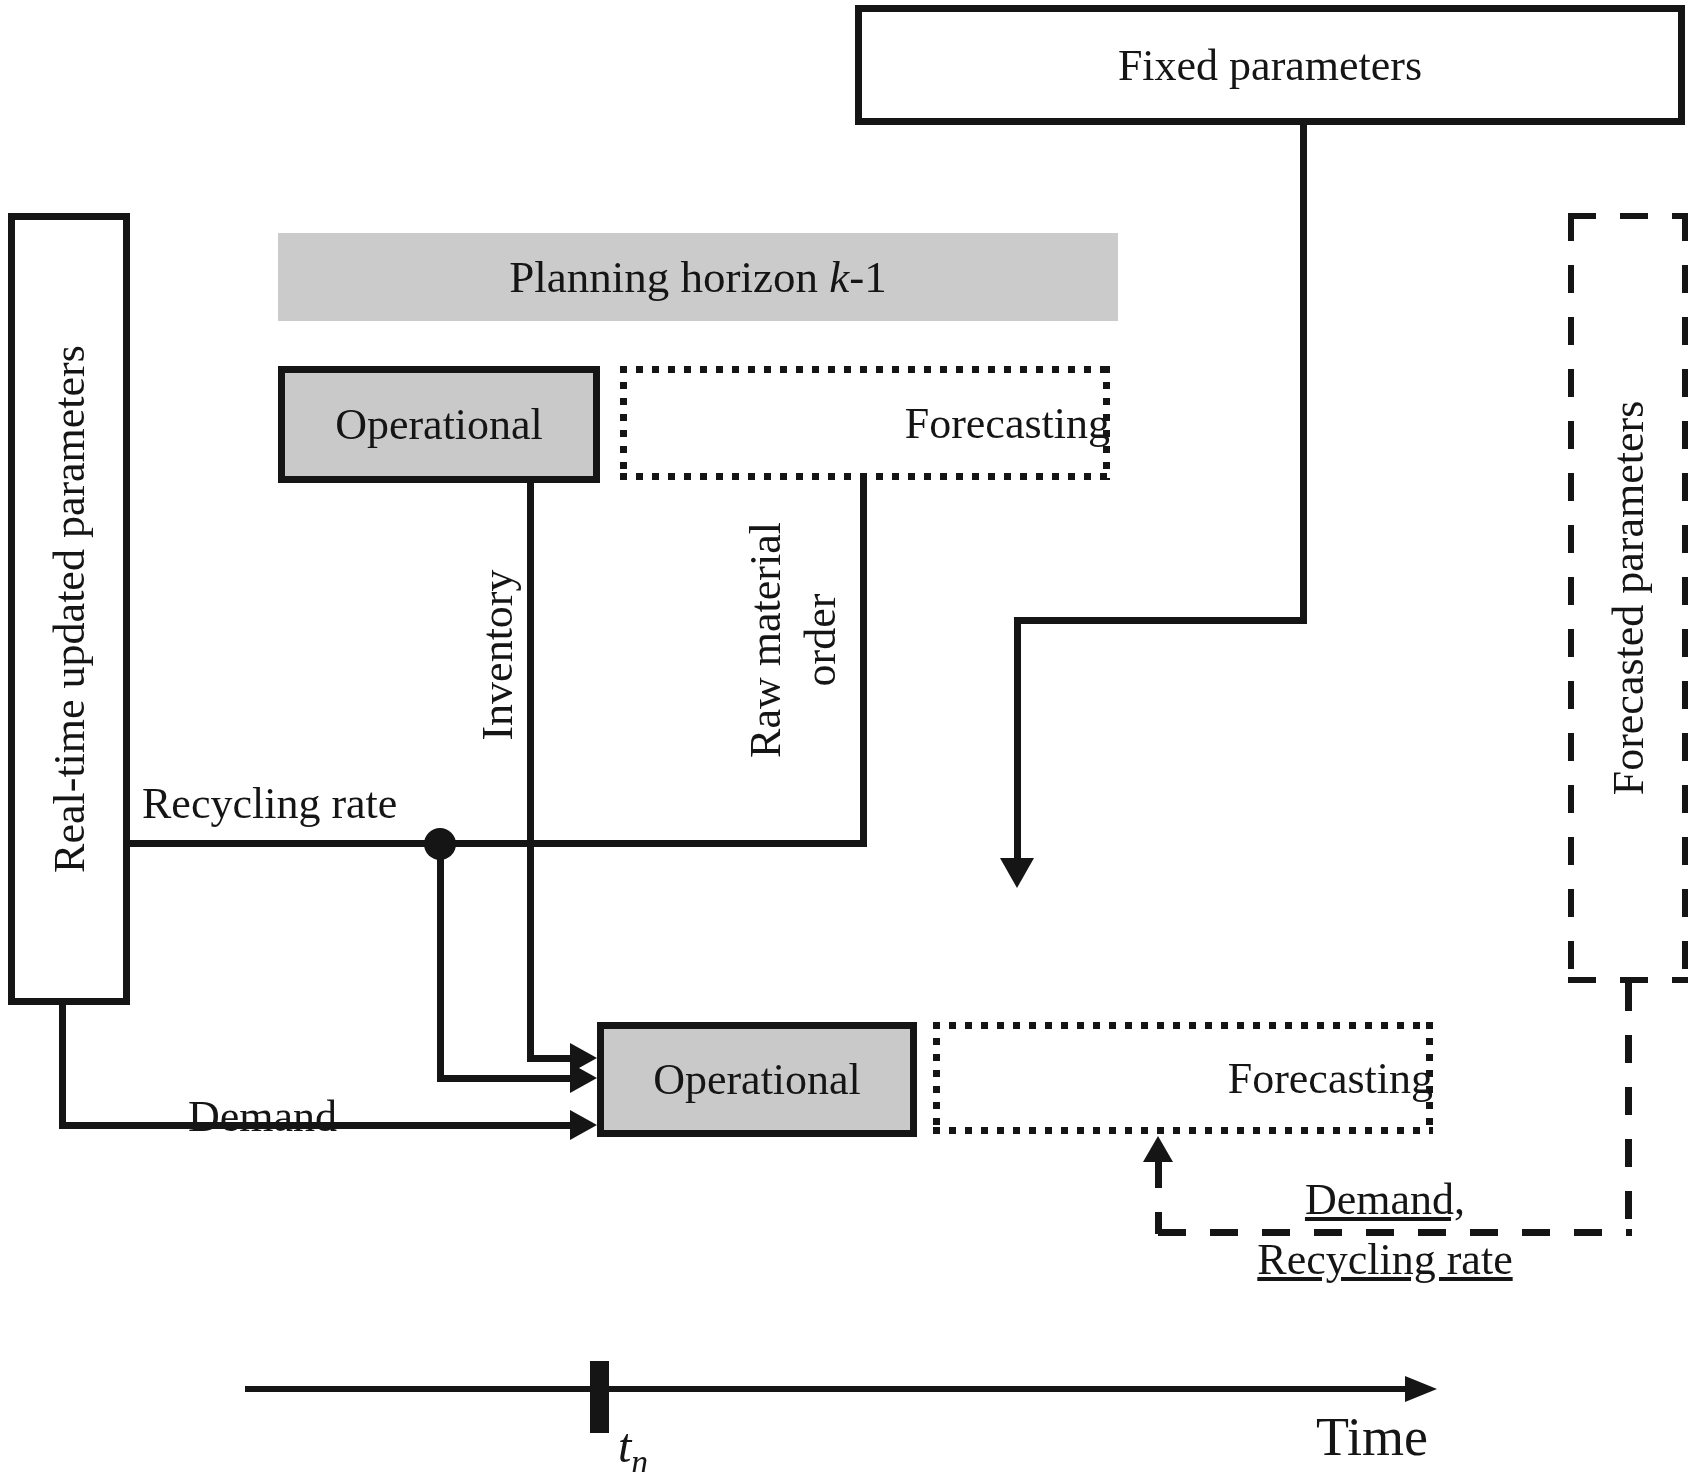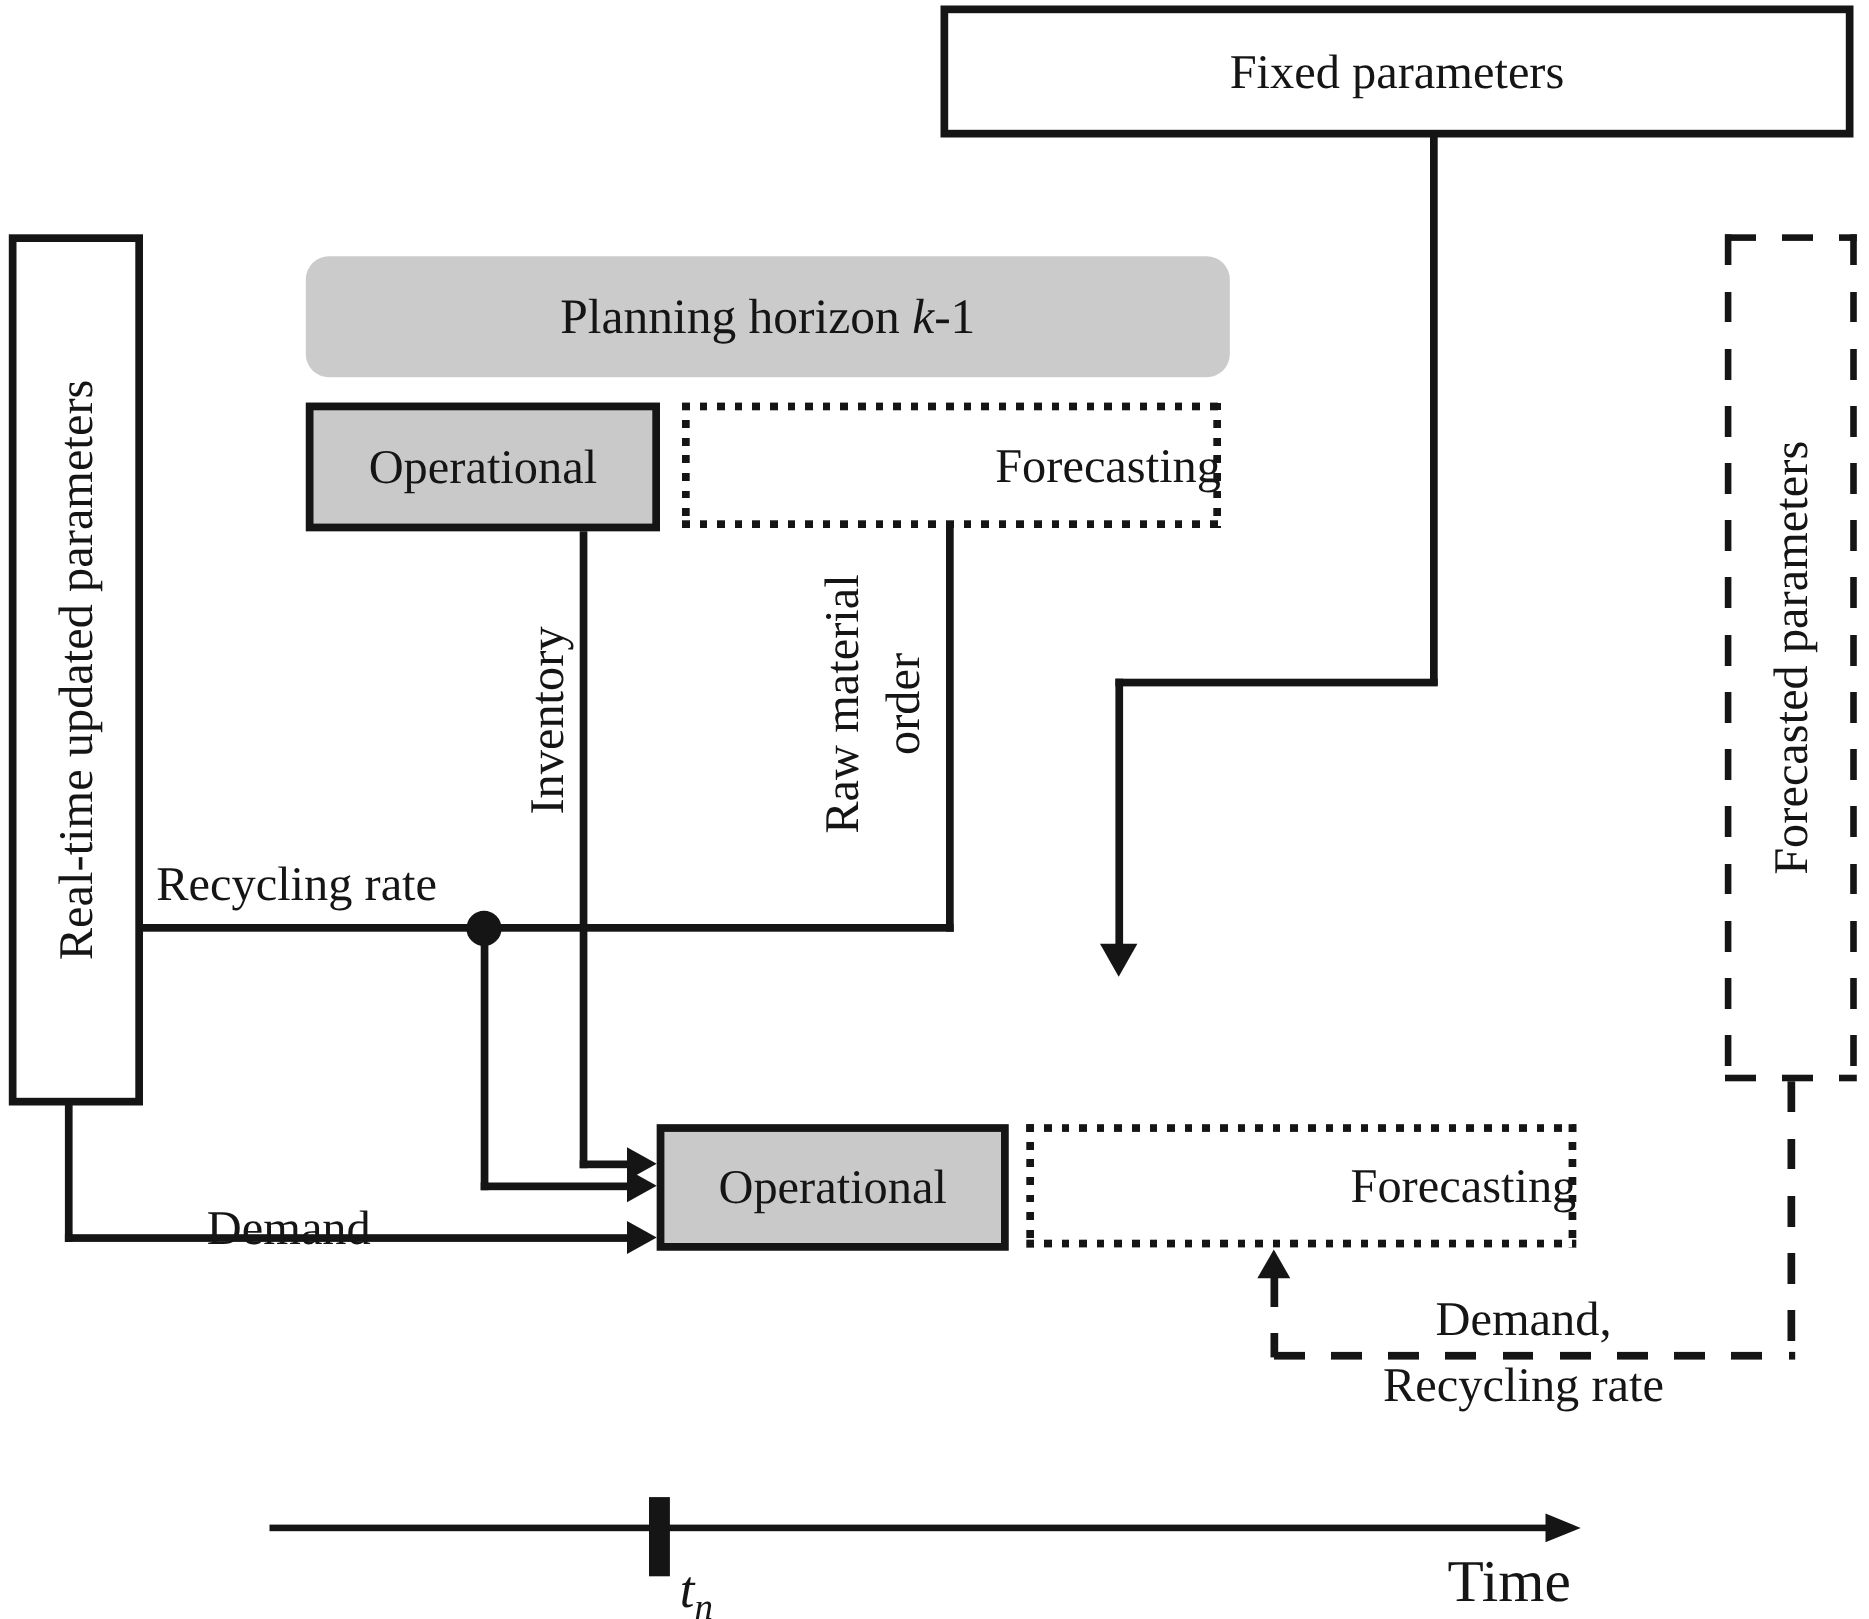--- a/index.html
+++ b/index.html
@@ -108,21 +108,21 @@
   <div class="solidbox" style="left:855px;top:5px;width:830px;height:120px;">
     <span class="boxlabel">Fixed parameters</span>
   </div>
 
   <div class="solidbox" style="left:8px;top:213px;width:122px;height:792px;"></div>
   <span class="vtext" style="left:69px;top:609px;">Real-time updated parameters</span>
 
   <div class="dashbox" style="left:1568px;top:213px;width:120px;height:770px;"></div>
   <span class="vtext" style="left:1628px;top:598px;">Forecasted parameters</span>
 
-  <div class="bar" style="left:278px;top:233px;width:840px;height:110px;border-radius:21px;">
+  <div class="bar" style="left:278px;top:233px;width:840px;height:88px;">
     <span class="barlabel"><span>Planning horizon </span><span class="ital">k</span><span>-1</span></span>
   </div>
 
   <div class="solidbox graybox" style="left:278px;top:366px;width:322px;height:117px;">
     <span class="boxlabel">Operational</span>
   </div>
 
   <div class="dotbox" style="left:620px;top:366px;width:490px;height:114px;">
     <span class="boxlabel">Forecasting</span>
   </div>
@@ -160,21 +160,21 @@
 
   <div class="line" style="left:59px;top:1003px;width:7px;height:126px;"></div>
   <div class="line" style="left:59px;top:1122px;width:513px;height:7px;"></div>
   <div class="arr arr-right" style="left:570px;top:1110px;"></div>
   <span class="lbl" style="left:188px;top:1091px;font-family:Liberation Serif, serif;">Demand</span>
 
   <div class="dash-v" style="left:1625px;top:983px;height:253px;"></div>
   <div class="dash-h" style="left:1158px;top:1229px;width:474px;"></div>
   <div class="dash-v" style="left:1155px;top:1160px;height:74px;"></div>
   <div class="arr arr-up" style="left:1143px;top:1136px;"></div>
-  <div class="centered2" style="left:1385px;top:1230px;"><span>Demand,</span><br>
+  <div class="centered2" style="left:1385px;top:1230px;text-decoration:underline;"><span>Demand,</span><br>
     <span>Recycling rate</span></div>
 
   <div class="line" style="left:245px;top:1386px;width:1165px;height:6px;"></div>
   <div class="arr arr-axis" style="left:1405px;top:1376px;"></div>
   <div class="line" style="left:590px;top:1361px;width:19px;height:72px;"></div>
   <span class="lbl ital" style="left:618px;top:1418px;font-size:48px;"><span>t</span><sub>n</sub></span>
   <span class="lbl" style="left:1316px;top:1406px;font-size:54px;">Time</span>
 
 </div>
 

